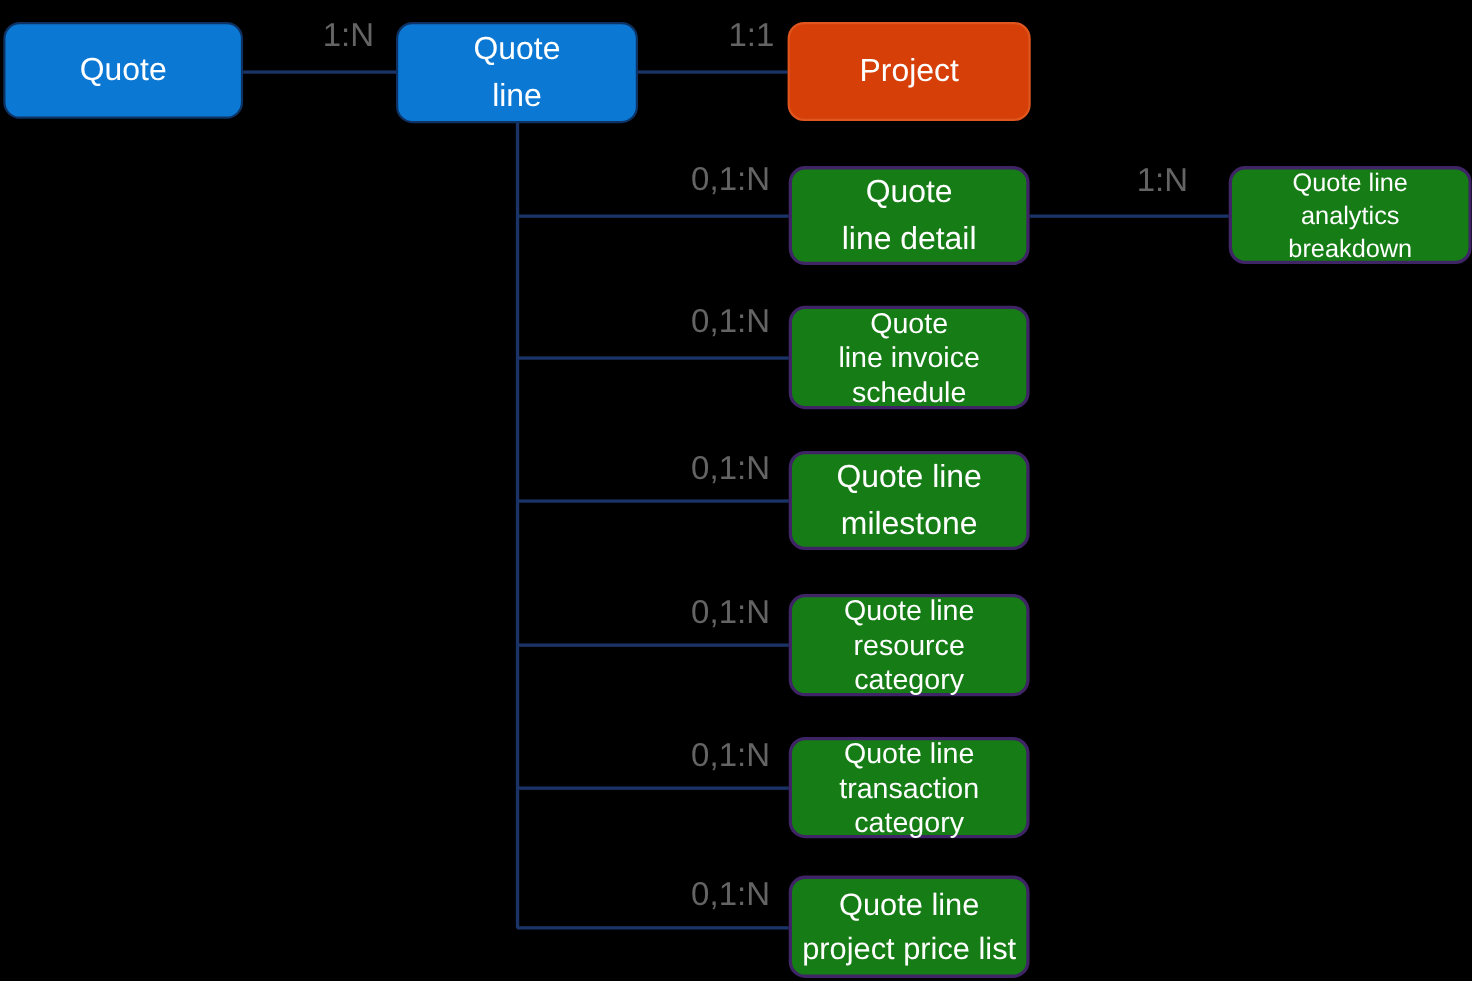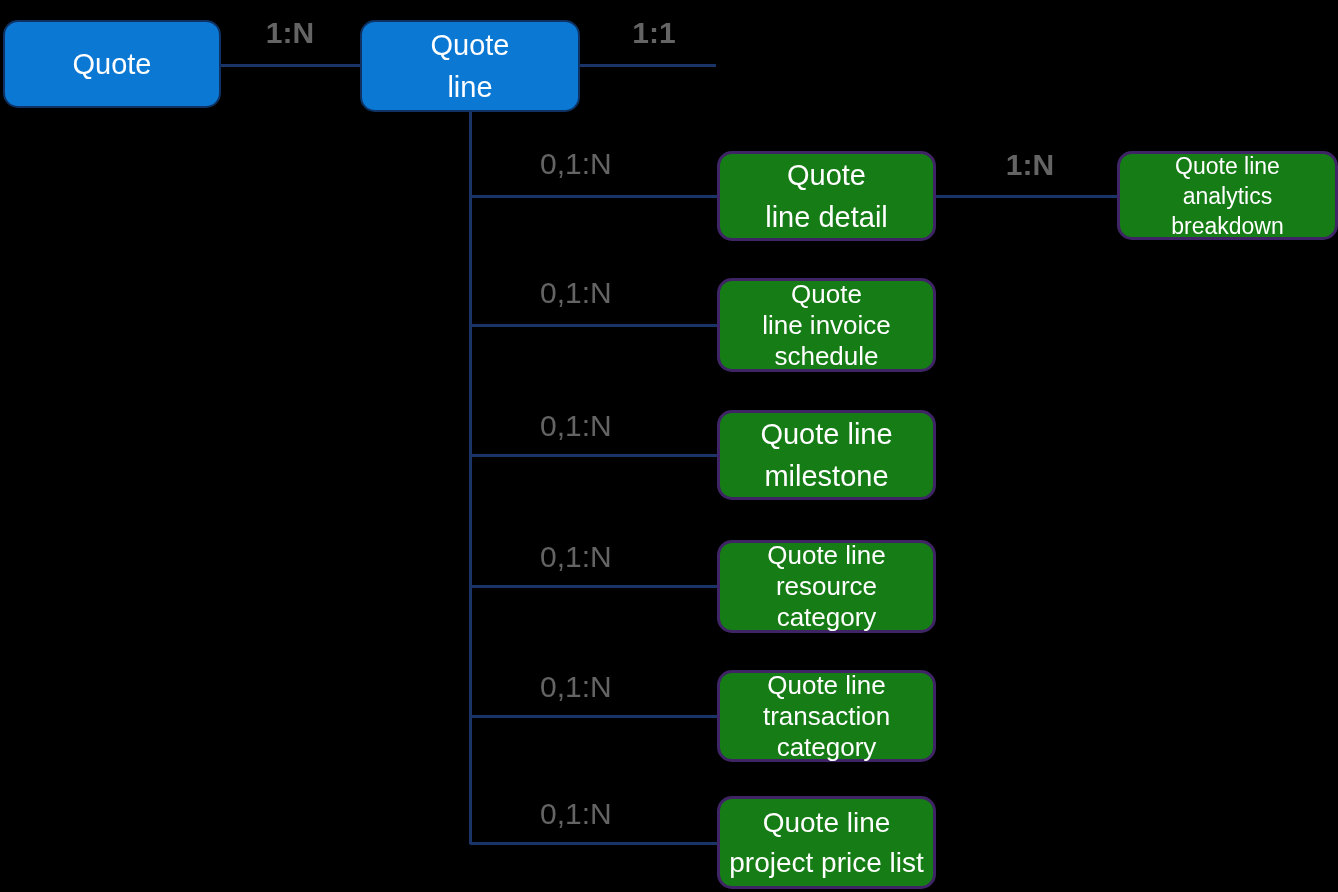--- a/index.html
+++ b/index.html
@@ -44,25 +44,25 @@
   }
   .edge-label {
     position: absolute;
     color: #646464;
     font-size: 30px;
     line-height: 34px;
     white-space: nowrap;
   }
   .edge-label.branch {
     width: 160px;
+    text-align: right;
   }
   .edge-label.center {
     width: 100px;
-    text-align: center;
-    font-weight: bold;
+    text-align: right;
   }
 
   
   #node-quote        { left: 3px;    top: 20px;  width: 218px; height: 88px; font-size: 29px; }
   #node-quote-line   { left: 360px;  top: 20px;  width: 220px; height: 92px; font-size: 29px; line-height: 42px; }
   #node-project      { left: 716px;  top: 20px;  width: 221px; height: 90px; font-size: 29px; }
   #node-detail       { left: 717px;  top: 151px; width: 219px; height: 90px; font-size: 29px; line-height: 42px; }
   #node-invoice      { left: 717px;  top: 278px; width: 219px; height: 94px; font-size: 26px; line-height: 31px; }
   #node-milestone    { left: 717px;  top: 410px; width: 219px; height: 90px; font-size: 29px; line-height: 42px; }
   #node-resource     { left: 717px;  top: 540px; width: 219px; height: 93px; font-size: 26px; line-height: 31px; }
@@ -115,20 +115,21 @@
   <div class="edge-label branch" id="label-branch-invoice">0,1:N</div>
   <div class="edge-label branch" id="label-branch-milestone">0,1:N</div>
   <div class="edge-label branch" id="label-branch-resource">0,1:N</div>
   <div class="edge-label branch" id="label-branch-transaction">0,1:N</div>
   <div class="edge-label branch" id="label-branch-pricelist">0,1:N</div>
   <div class="edge-label center" id="label-detail-analytics">1:N</div>
 
   <div class="node node-blue" id="node-quote">Quote</div>
   <div class="node node-blue" id="node-quote-line">Quote
 line</div>
+  <div class="node node-orange" id="node-project">Project</div>
   <div class="node node-green" id="node-detail">Quote
 line detail</div>
   <div class="node node-green" id="node-invoice">Quote
 line invoice
 schedule</div>
   <div class="node node-green" id="node-milestone">Quote line
 milestone</div>
   <div class="node node-green" id="node-resource">Quote line
 resource
 category</div>

